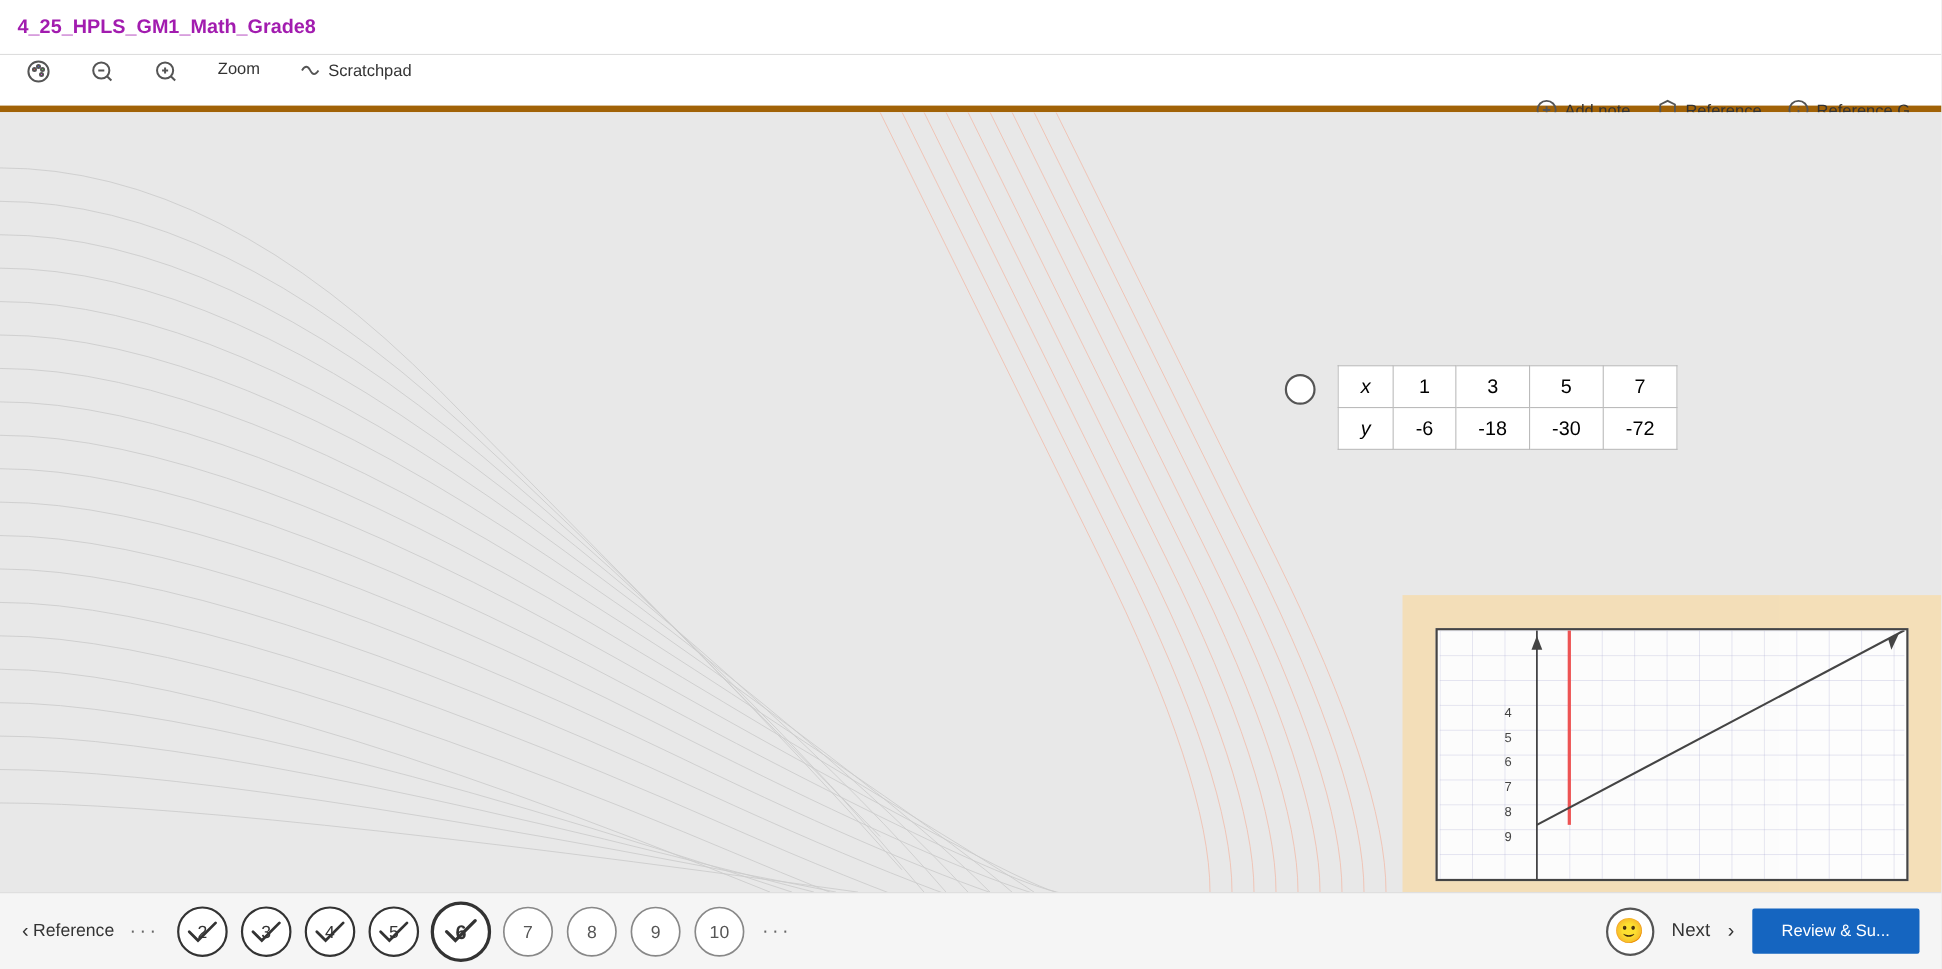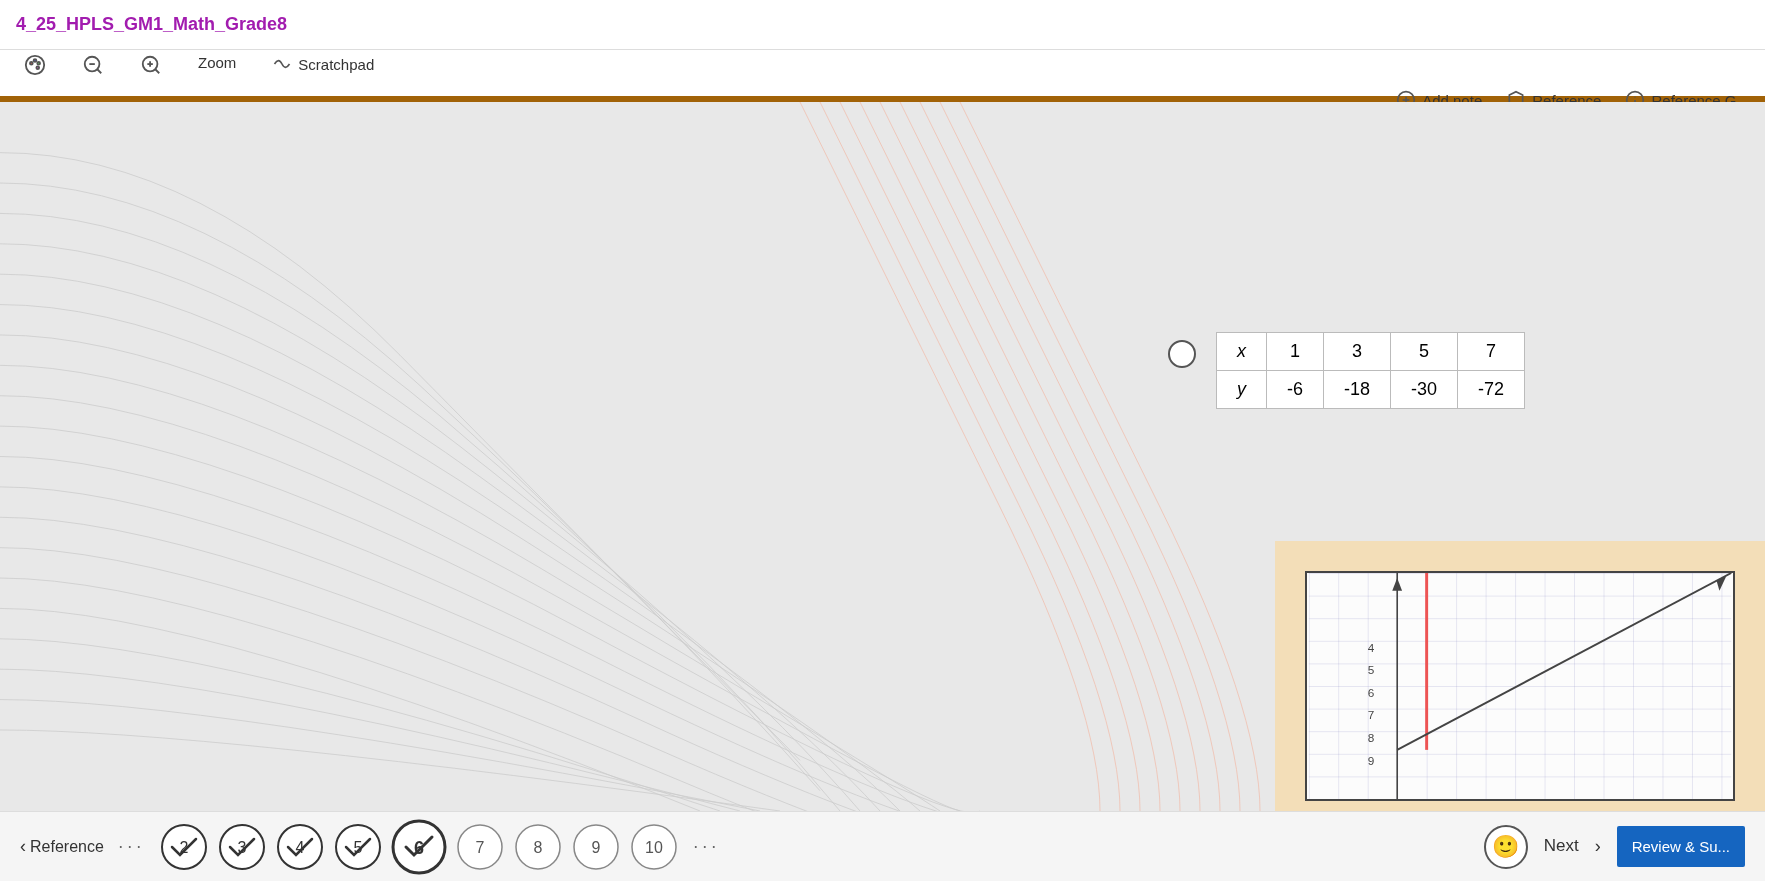--- a/index.html
+++ b/index.html
@@ -420,17 +420,17 @@
   <span style="font-size:18px;color:#666;letter-spacing:3px;margin:0 6px;">···</span>
 
   <div style="margin-left:auto;display:flex;align-items:center;gap:16px;">
     <button class="smiley-btn">
       <span>🙂</span>
     </button>
     <button style="display:flex;align-items:flex-start;gap:16px;background:none;border:none;font-size:17px;color:#333;cursor:pointer;">
       <span>Next</span>
       <span style="font-size:18px;">›</span>
     </button>
-    <button style="background:#1565c0;color:white;border:none;padding:12px 15px;font-size:15px;cursor:pointer;border-radius:2px;">
+    <button style="background:#1565c0;color:white;border:none;padding:12px 27px;font-size:15px;cursor:pointer;border-radius:2px;">
       <span>Review &amp; Su...</span>
     </button>
   </div>
 </div>
 
 </body></html>

